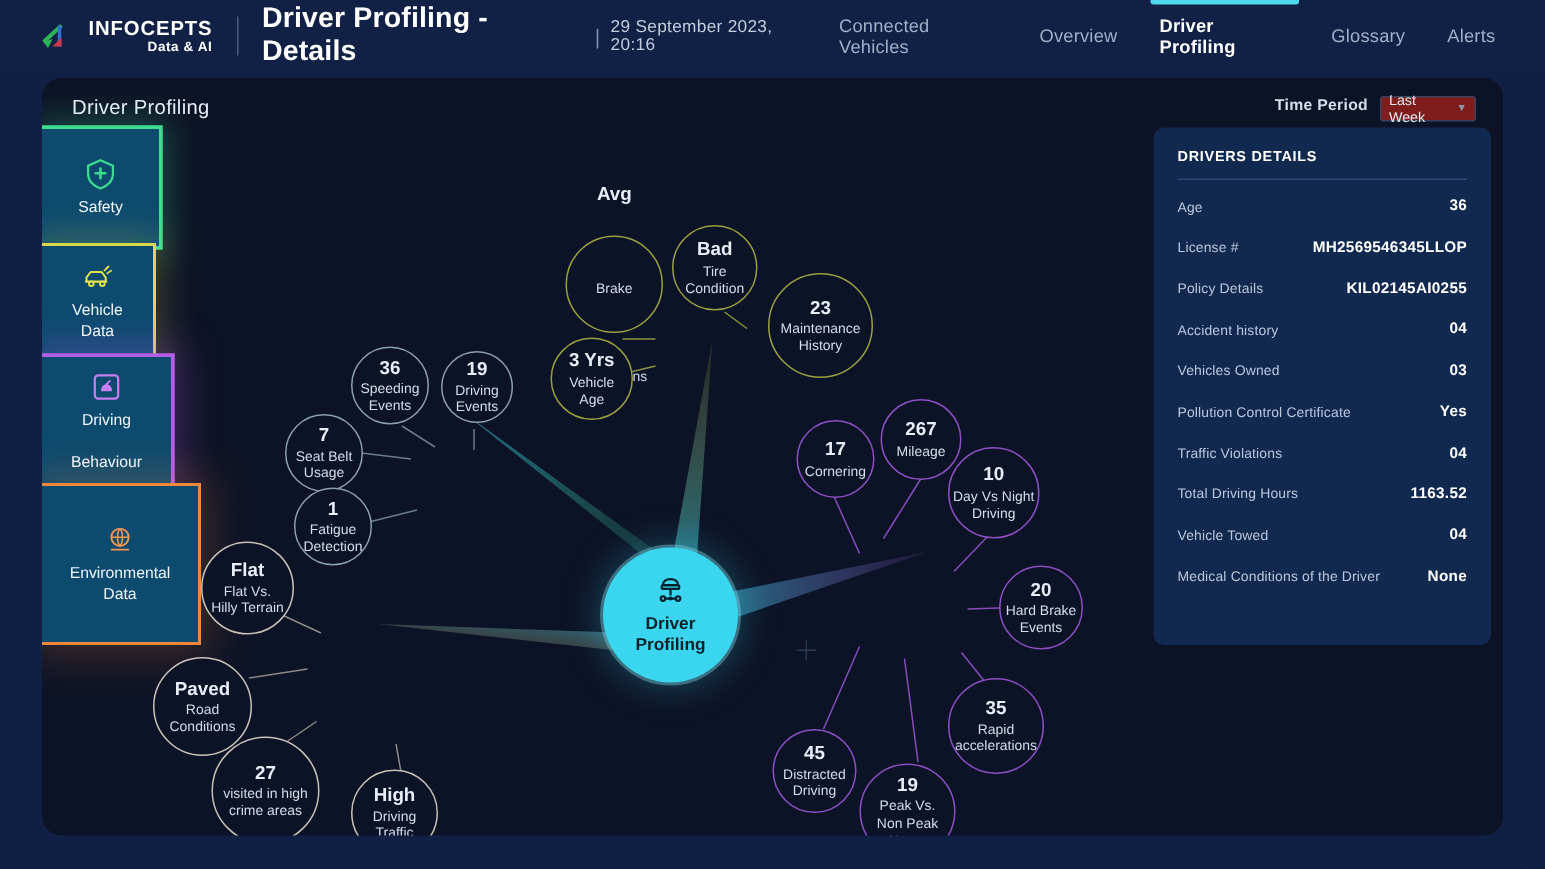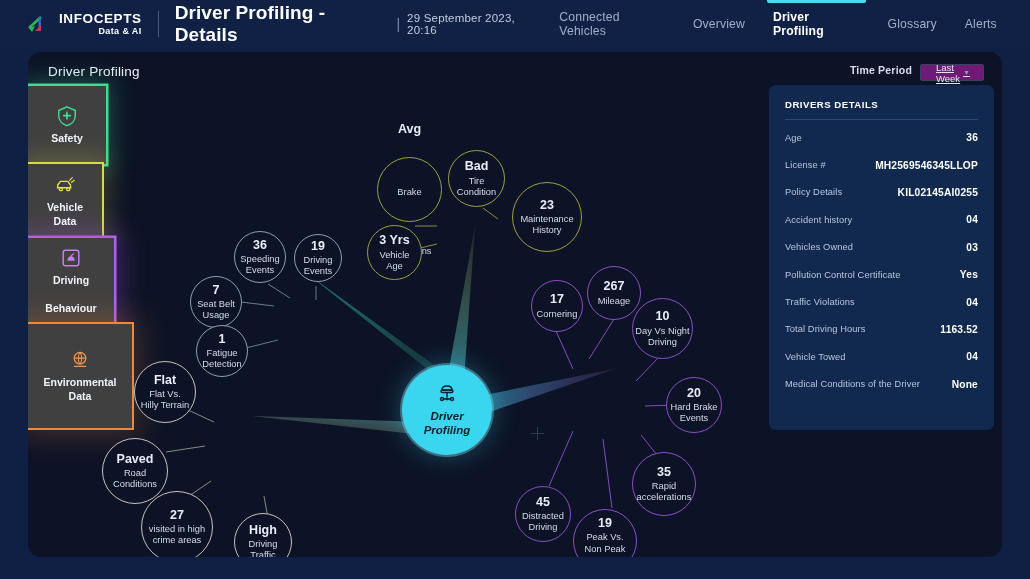--- a/index.html
+++ b/index.html
@@ -61,23 +61,23 @@
   }
   .period-wrap {
     position: absolute; right: 18px; top: 12px; display: flex; align-items: flex-start;
   }
   .period-label {
     font-size: 10.5px; color: #d6deeb; font-weight: bold; margin-right: 8px;
     letter-spacing: .2px;
   }
   .period-select {
     display: flex; align-items: center; justify-content: space-between;
-    width: 64px; height: 17px; padding: 0 15px;
-    background: #701a75; border: 1px solid #39435c; border-radius: 2px;
-    font-size: 9.5px; color: #e2e8f2; cursor: pointer; text-decoration: underline;
+    width: 64px; height: 17px; padding: 0 5px;
+    background: #7f1d1d; border: 1px solid #39435c; border-radius: 2px;
+    font-size: 9.5px; color: #e2e8f2; cursor: pointer;
   }
   .caret { font-size: 7px; color: #8c97ac; margin-left: 3px; }
 
   
   .graph { position: absolute; left: 0; top: 34px; width: 760px; height: 471px; }
   .graph svg.lines { position: absolute; left: 0; top: 0; }
 
   .node {
     position: absolute; border-radius: 50%;
     display: flex; flex-direction: column; align-items: center;
@@ -87,40 +87,39 @@
   .node .val { font-weight: bold; line-height: 1.15; }
   .node .lbl { line-height: 1.2; }
 
   
   .leaf { background: #0d1326; border: 1px solid; }
   .leaf .val { font-size: 12.5px; margin-bottom: 2px; }
   .leaf .lbl { font-size: 9.3px; color: #d4ddec; }
 
   
   .hub {
-    background: #404040;
-    display: flex; flex-direction: column; align-items: center; justify-content: center; font-weight: bold;
+    background: #0c4a6e;
+    display: flex; flex-direction: column; align-items: center; justify-content: center;
   }
   .hub .hub-lbl { font-size: 10.5px; color: #f0f4fb; line-height: 1.25; margin-top: 5px; }
   .hub .hub-ico { width: 22px; height: 22px; }
 
   
   .c-safety { border-color: #8aa0ad; }
   .c-vehicle { border-color: #9aa03f; }
   .c-driving { border-color: #8d4fc4; }
   .c-env { border-color: #c9c2b8; }
 
   
   #center-node {
     position: absolute; left: 374px; top: 279px; width: 90px; height: 90px;
     border-radius: 50%; background: #3ad5ee;
     display: flex; flex-direction: column; align-items: center; justify-content: center;
     cursor: pointer;
     box-shadow: 0 0 0 2px rgba(140,235,250,.35), 0 0 26px rgba(58,213,238,.35);
-    font-style: italic;
   }
   #center-node .c-lbl {
     font-size: 11.5px; font-weight: bold; color: #09222b;
     line-height: 1.2; margin-top: 4px; text-align: center;
   }
 
   .cursor-cross {
     position: absolute; left: 503px; top: 341px; width: 13px; height: 13px;
     pointer-events: none;
   }

